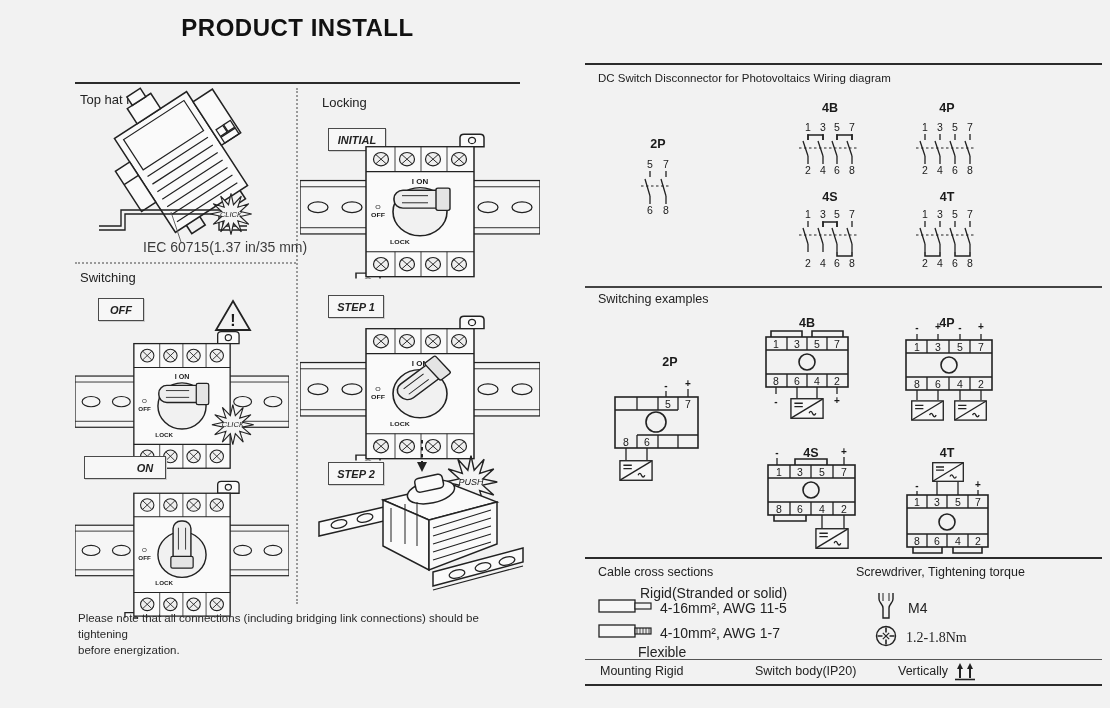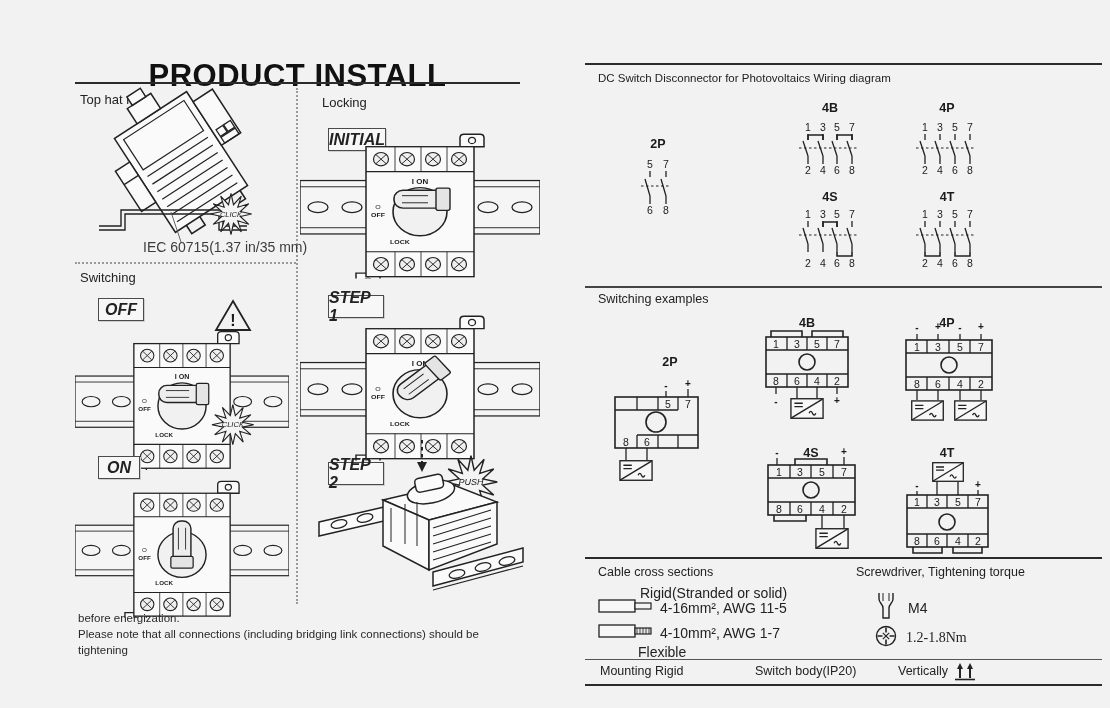--- a/index.html
+++ b/index.html
@@ -5,21 +5,21 @@
   html,body{margin:0;padding:0;background:#e8e8e8;}
   #page{position:relative;width:1110px;height:708px;background:#f2f2f2;overflow:hidden;
         font-family:"Liberation Sans","DejaVu Sans",sans-serif;color:#1c1c1c;}
   .abs{position:absolute;}
   .panel-title{font-weight:bold;letter-spacing:.5px;text-align:center;color:#111;}
   .rule{position:absolute;background:#2b2b2b;}
   .dotted-v{position:absolute;border-left:2px dotted #9a9a9a;width:0;}
   .dotted-h{position:absolute;border-top:2px dotted #9a9a9a;height:0;}
   .seclabel{position:absolute;font-size:13px;color:#222;}
   .badge{position:absolute;border:1.4px solid #4a4a4a;background:#f7f7f7;
-         font-size:16px;font-weight:bold;font-style:italic;color:#222;
+         font-size:11px;font-weight:bold;font-style:italic;color:#222;
          display:flex;align-items:center;justify-content:center;box-shadow:1px 1px 0 #cfcfcf;}
   .caption{position:absolute;font-size:14px;color:#3c3c3c;}
   .note{position:absolute;font-size:11.5px;color:#2a2a2a;line-height:16px;}
   .subtitle{position:absolute;font-size:11.5px;color:#222;}
   .subhead{position:absolute;font-size:12.5px;color:#222;}
   .small{position:absolute;font-size:14px;color:#222;}
   svg{position:absolute;overflow:visible;}
   svg text{font-family:"Liberation Sans","DejaVu Sans",sans-serif;fill:#1a1a1a;}
   .ln{stroke:#222;stroke-width:1.3;fill:none;}
   .ln2{stroke:#222;stroke-width:1.6;fill:none;}
@@ -98,21 +98,21 @@
       <symbol id="handle" viewBox="-34 -16 70 32">
         <g>
           <rect x="-26" y="-10" width="52" height="20" rx="9" fill="#ededed" stroke="#222" stroke-width="1.6"></rect>
           <rect x="16" y="-12.5" width="14" height="25" rx="2" fill="#e4e4e4" stroke="#222" stroke-width="1.4"></rect>
           <path d="M-18,-4 H8 M-18,4 H8" stroke="#222" stroke-width="1" fill="none"></path>
         </g>
       </symbol>
     </defs>
   </svg>
 
-  <div class="abs panel-title" style="left:75px;top:14px;width:445px;font-size:31px;margin-top:44px;">PRODUCT INSTALL</div>
+  <div class="abs panel-title" style="left:75px;top:14px;width:445px;font-size:24px;">PRODUCT INSTALL</div>
   <div class="rule" style="left:75px;top:82px;width:445px;height:2px;"></div>
   <div class="dotted-v" style="left:296px;top:88px;height:516px;"></div>
   <div class="dotted-h" style="left:75px;top:262px;width:221px;"></div>
 
   <div class="seclabel" style="left:80px;top:92px;">Top hat rail</div>
 
   <svg style="left:85px;top:100px;" width="205" height="158" viewBox="0 0 205 158">
     <g transform="translate(96,62) rotate(-33)">
       <rect x="-43" y="-56" width="86" height="112" class="fillbody"></rect>
       <rect x="-36" y="-50" width="72" height="36" fill="none" stroke="#222" stroke-width="1.2"></rect>
@@ -143,32 +143,32 @@
     <text x="19" y="27" text-anchor="middle" font-size="16" font-weight="bold">!</text>
   </svg>
 
   <svg style="left:75px;top:318px;" width="214" height="140" viewBox="0 -14 240 164" preserveAspectRatio="none">
     <use href="#dinsw"></use>
     <use href="#handle" x="86" y="59" width="70" height="32"></use>
     <use href="#star" x="152" y="86" width="50" height="50"></use>
     <text x="177" y="114" text-anchor="middle" font-size="8.5" font-style="italic">CLICK</text>
   </svg>
 
-  <div class="badge" style="left:98px;top:456px;width:40px;height:21px;">ON</div>
+  <div class="badge" style="left:84px;top:456px;width:40px;height:21px;padding-left:40px;">ON</div>
 
   <svg style="left:75px;top:468px;" width="214" height="138" viewBox="0 -14 240 164" preserveAspectRatio="none">
     <use href="#dinsw"></use>
     <g transform="translate(120,75) rotate(90)">
       <use href="#handle" x="-34" y="-16" width="70" height="32"></use>
     </g>
   </svg>
 
   <div class="note" style="left:78px;top:610px;width:445px;">
+    <div>Please note that all connections (including bridging link connections) should be tightening</div>
     <div>before energization.</div>
-    <div>Please note that all connections (including bridging link connections) should be tightening</div>
   </div>
 
   <div class="seclabel" style="left:322px;top:95px;">Locking</div>
   <div class="badge" style="left:328px;top:128px;width:56px;height:21px;">INITIAL</div>
 
   <svg style="left:300px;top:120px;" width="240" height="146" viewBox="0 -14 240 164" preserveAspectRatio="none">
     <use href="#dinsw"></use>
     <use href="#handle" x="86" y="59" width="70" height="32"></use>
   </svg>
 

